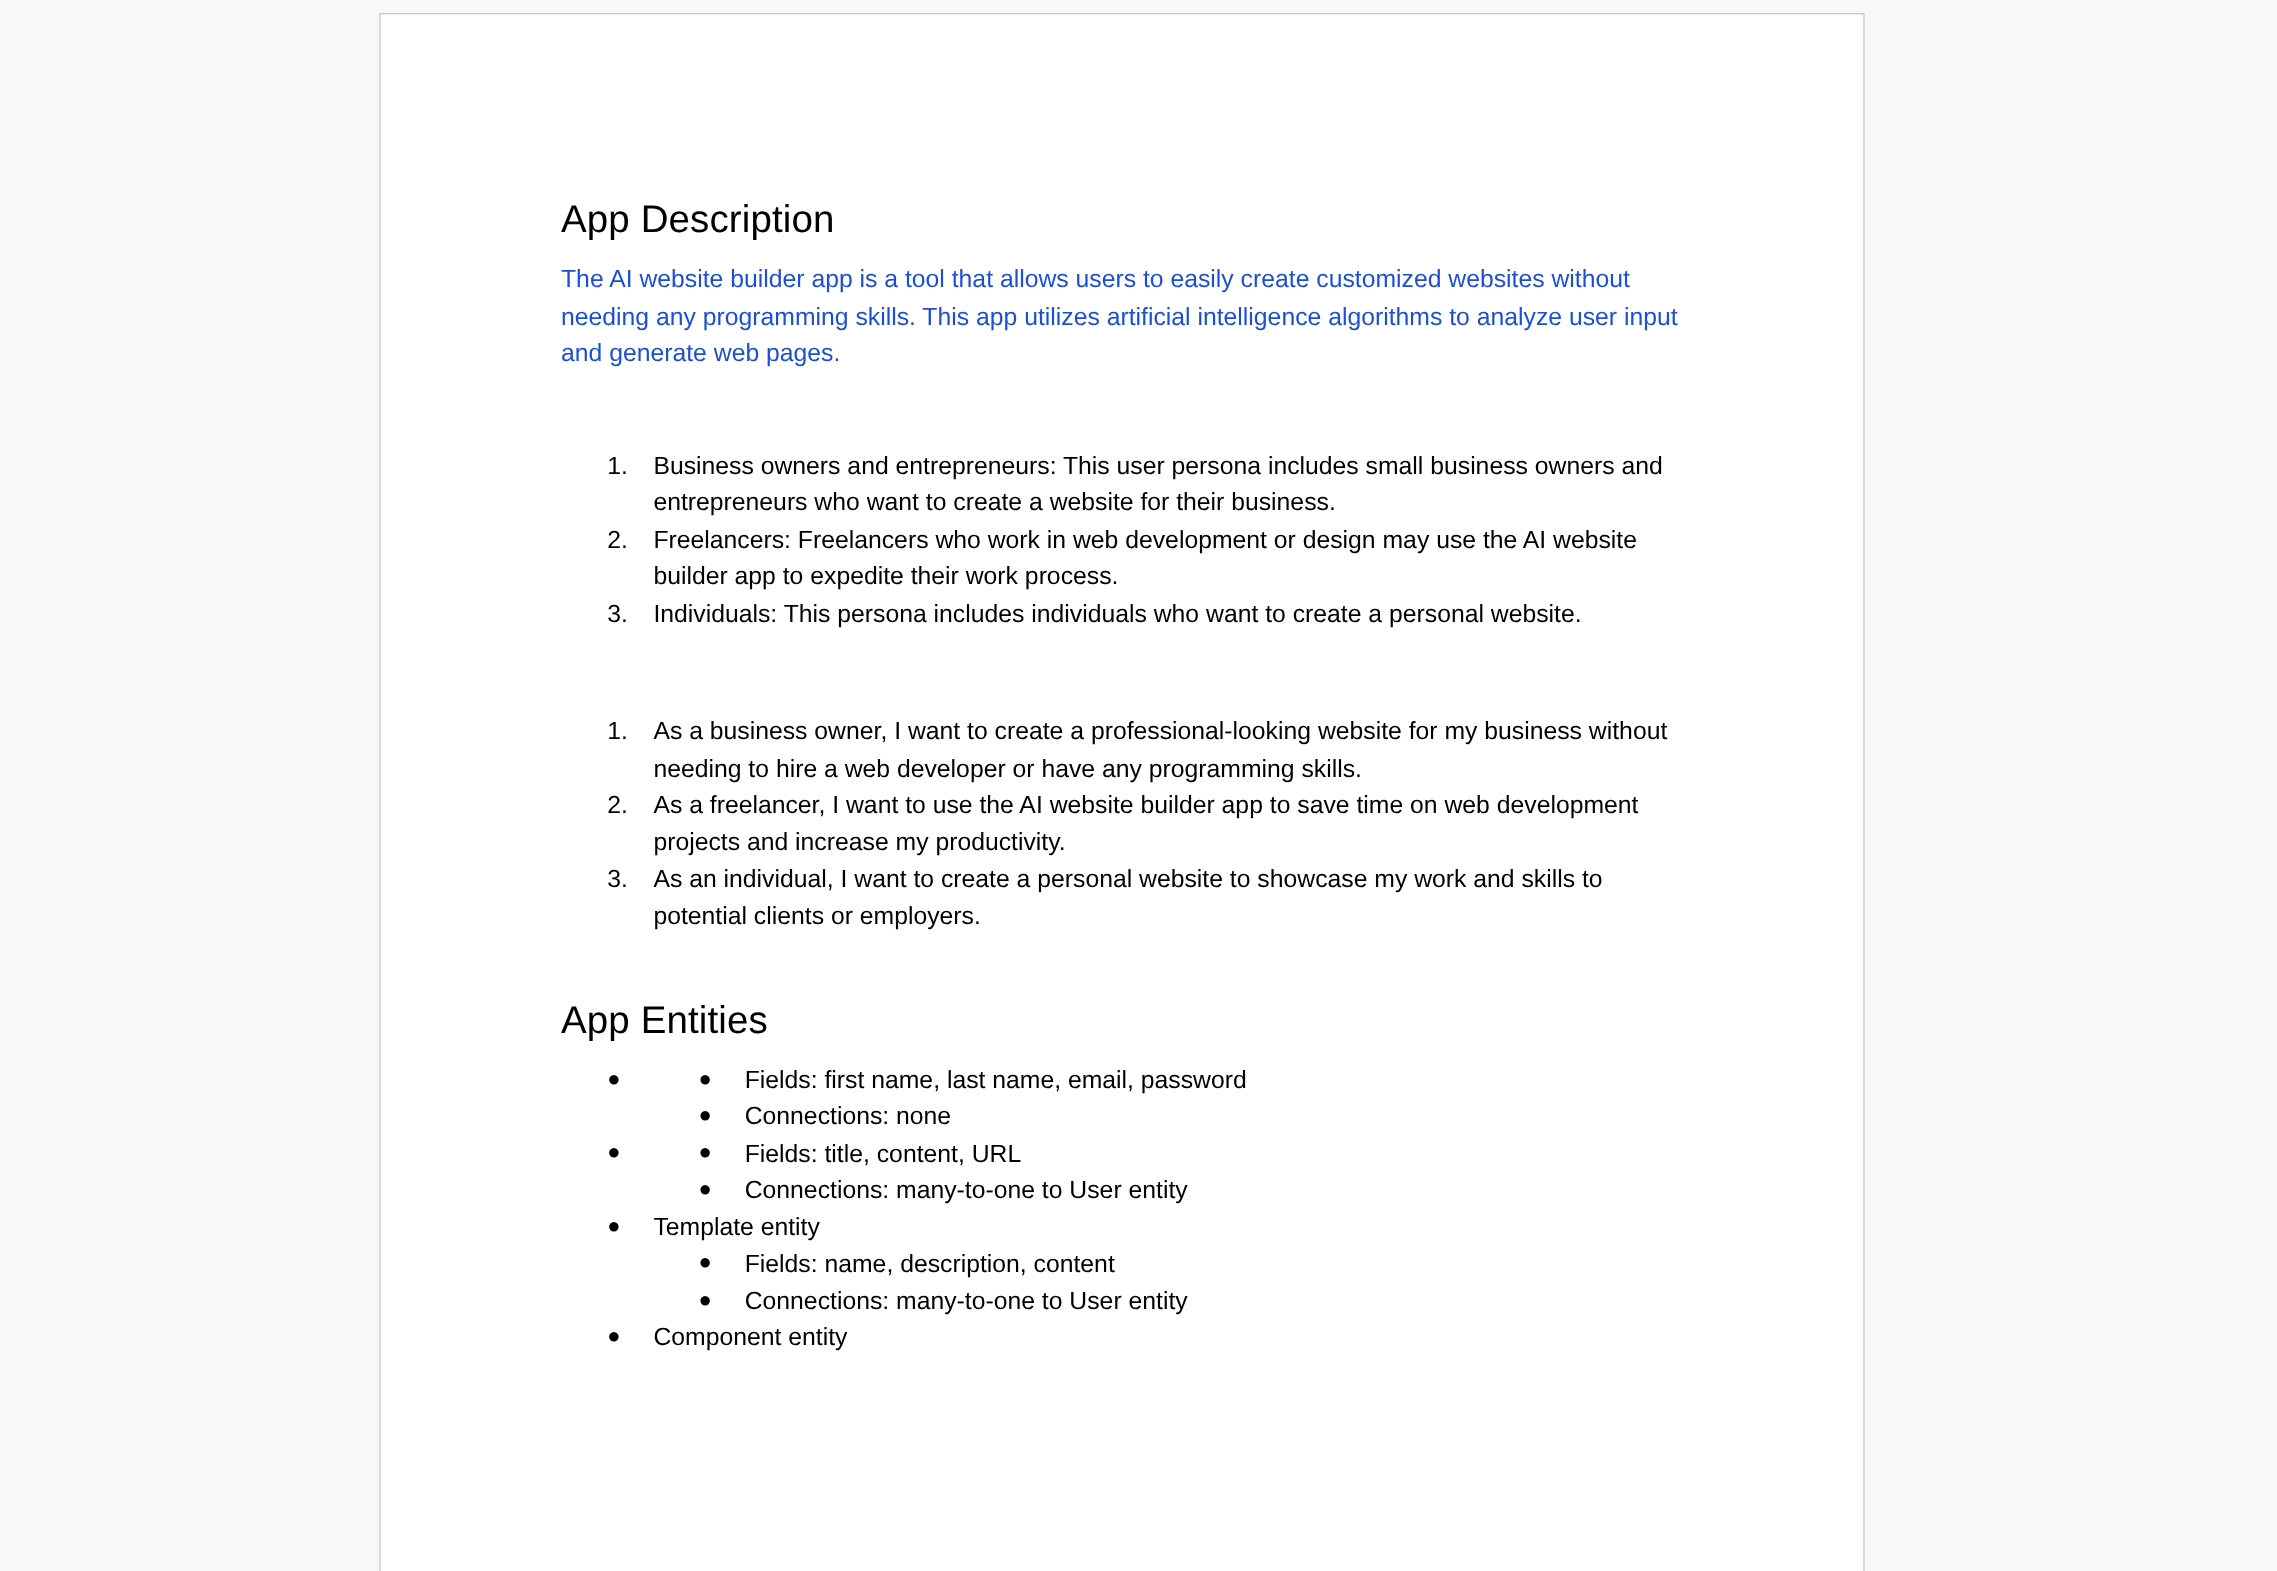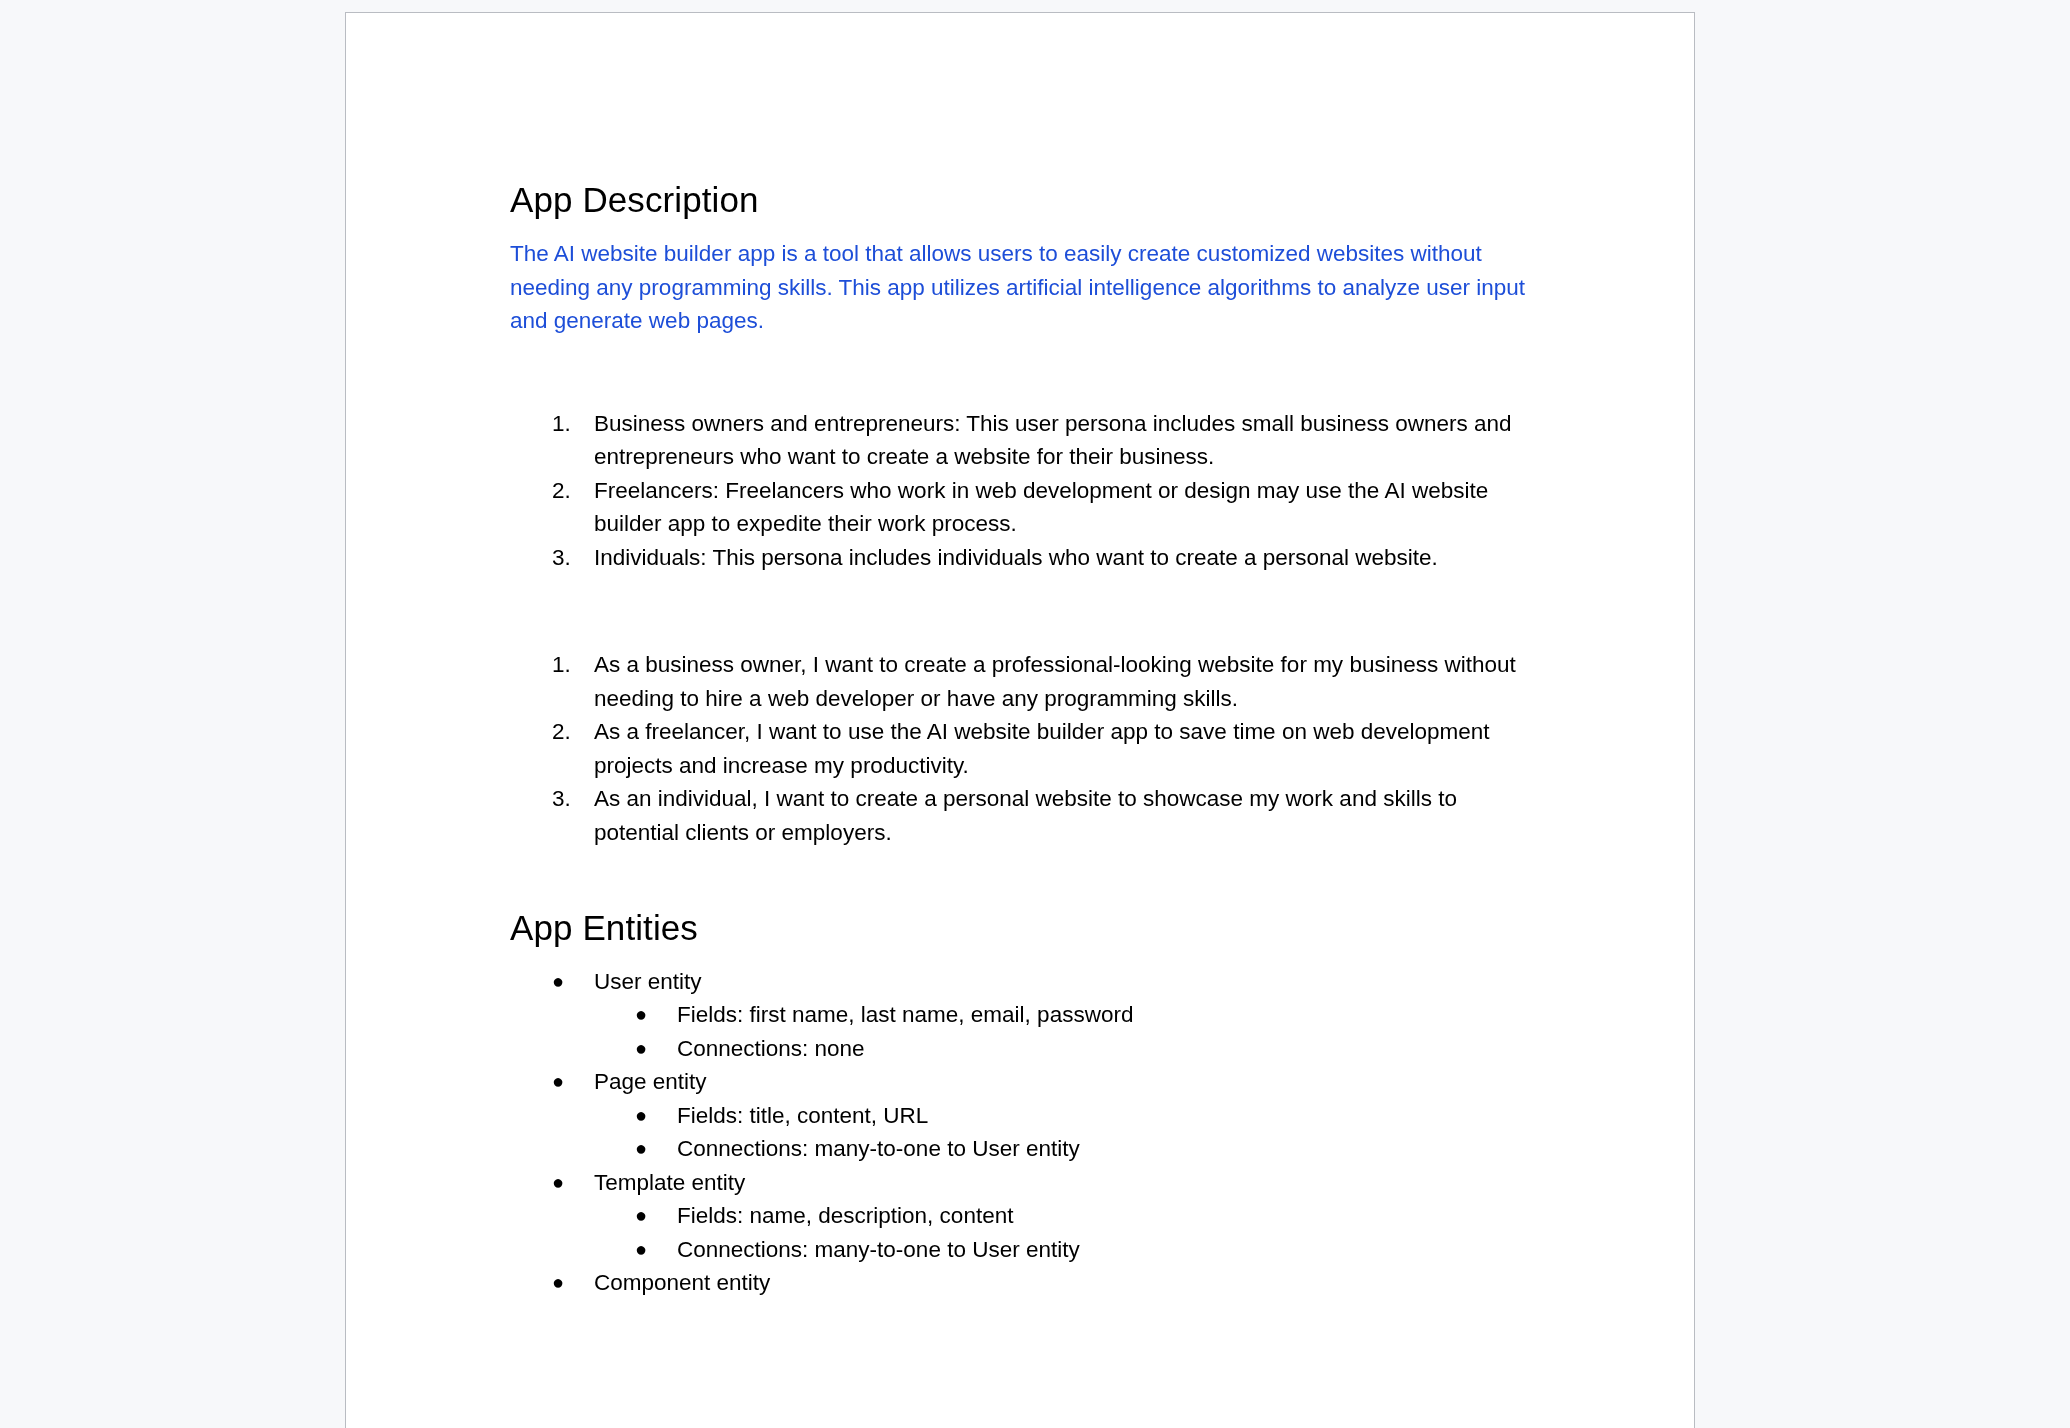--- a/index.html
+++ b/index.html
@@ -155,36 +155,34 @@
       </ol>
     </section>
 
     <section class="section" id="sec-app-entities">
       <h1 class="doc-heading">App Entities</h1>
 
       <ul class="doc-ulist">
 
         <li>
           <span class="bullet-glyph">●</span>
-          <span class="entity-label">User entity</span>
           <ul class="doc-sublist">
             <li>
               <span class="bullet-glyph">●</span>
               <span>Fields: first name, last name, email, password</span>
             </li>
             <li>
               <span class="bullet-glyph">●</span>
               <span>Connections: none</span>
             </li>
           </ul>
         </li>
 
         <li>
           <span class="bullet-glyph">●</span>
-          <span class="entity-label">Page entity</span>
           <ul class="doc-sublist">
             <li>
               <span class="bullet-glyph">●</span>
               <span>Fields: title, content, URL</span>
             </li>
             <li>
               <span class="bullet-glyph">●</span>
               <span>Connections: many-to-one to User entity</span>
             </li>
           </ul>

